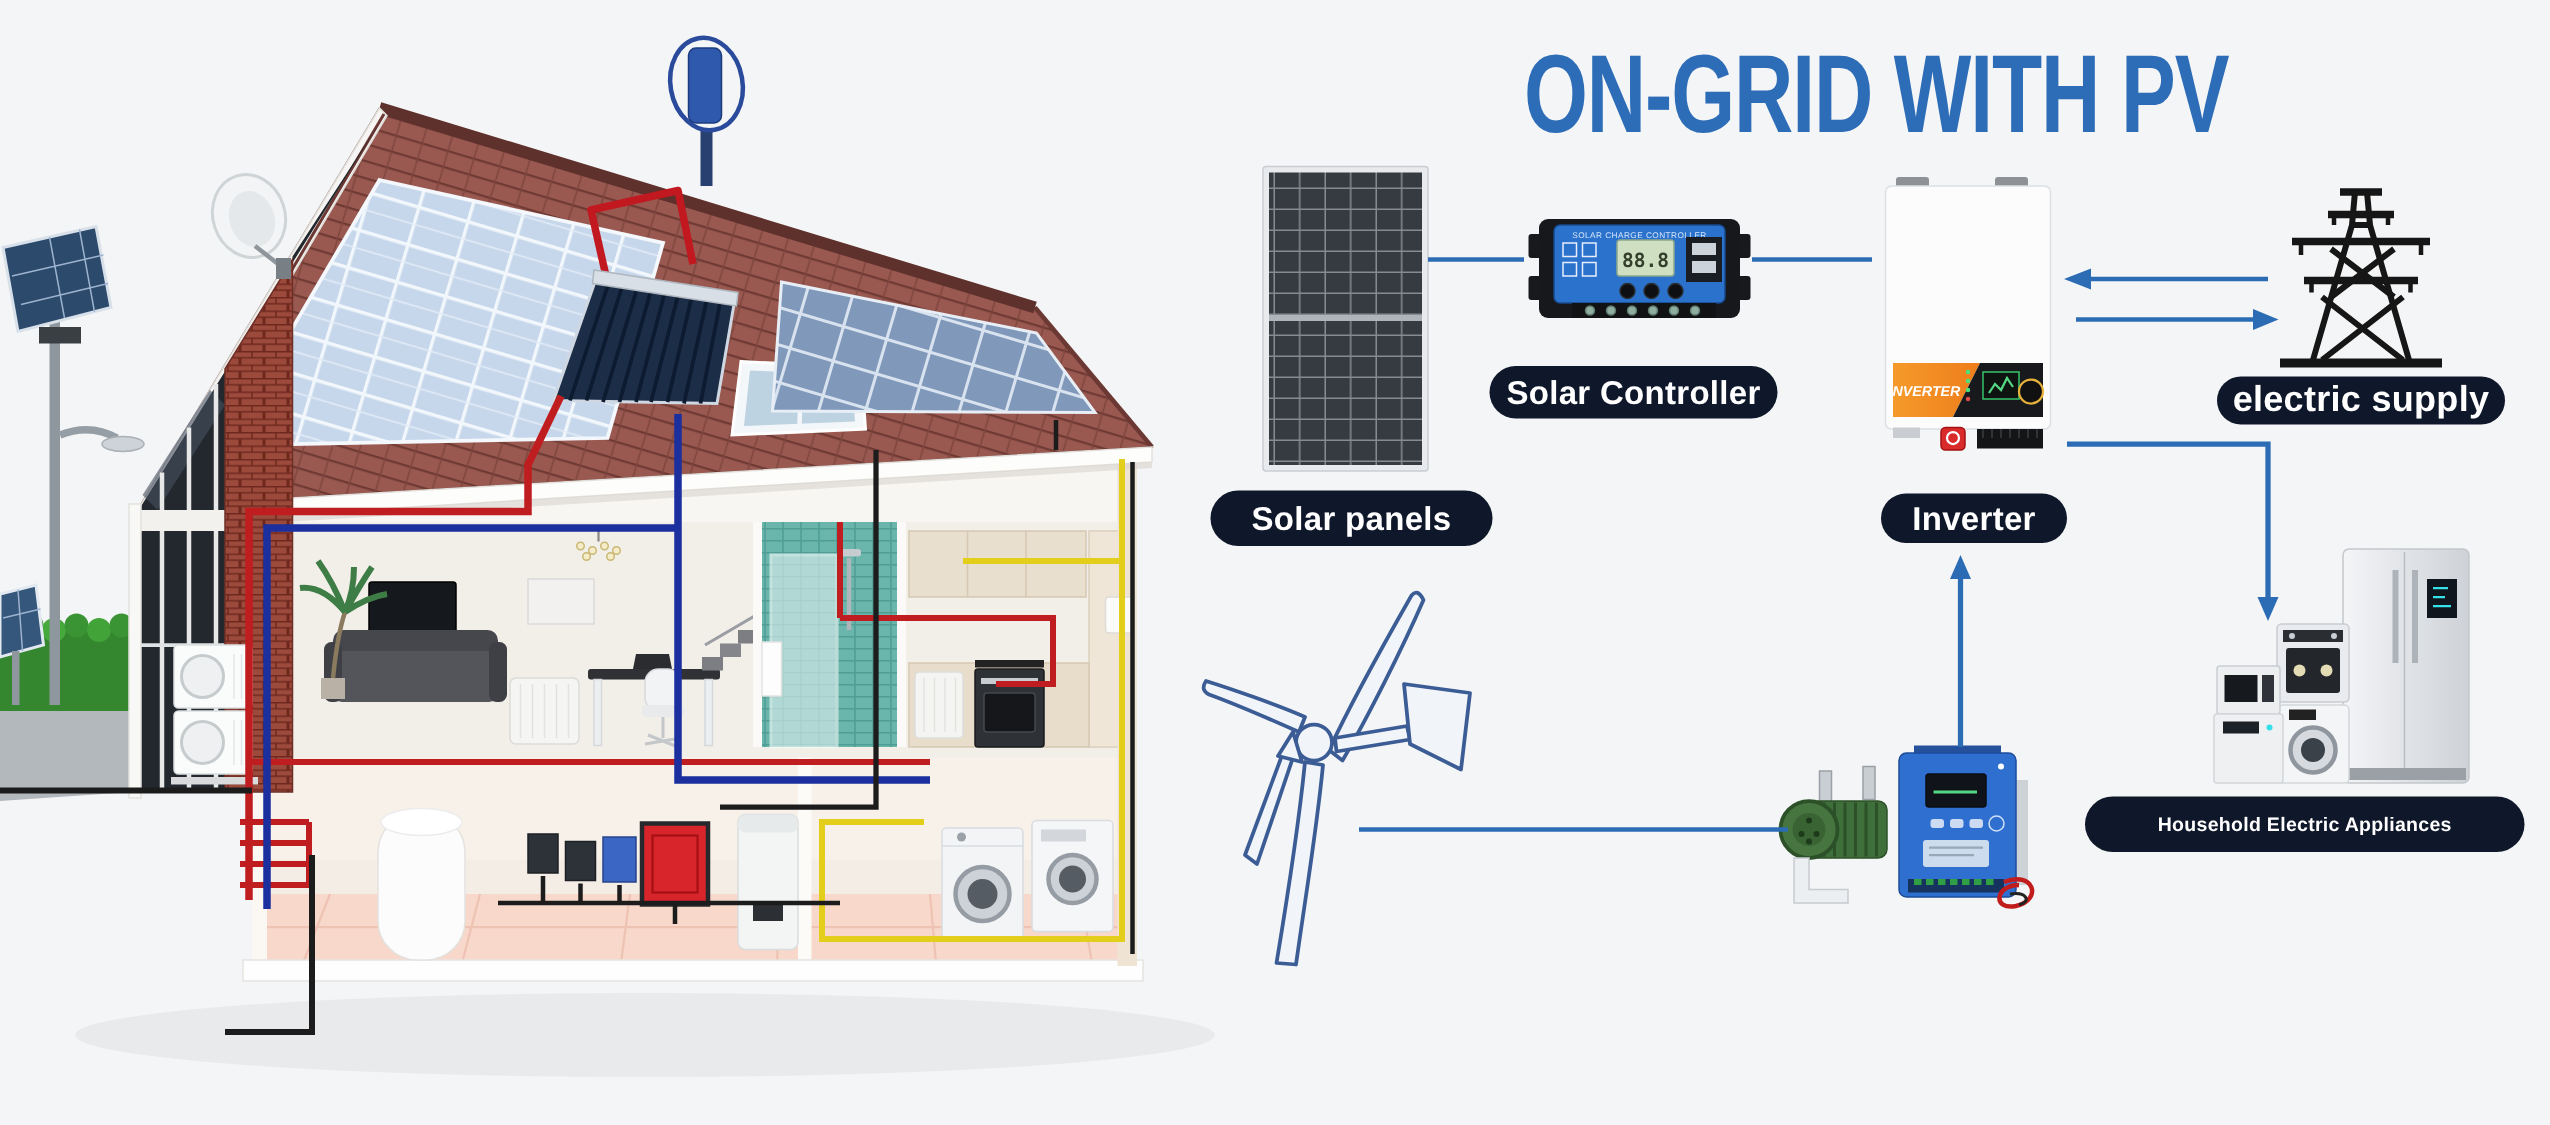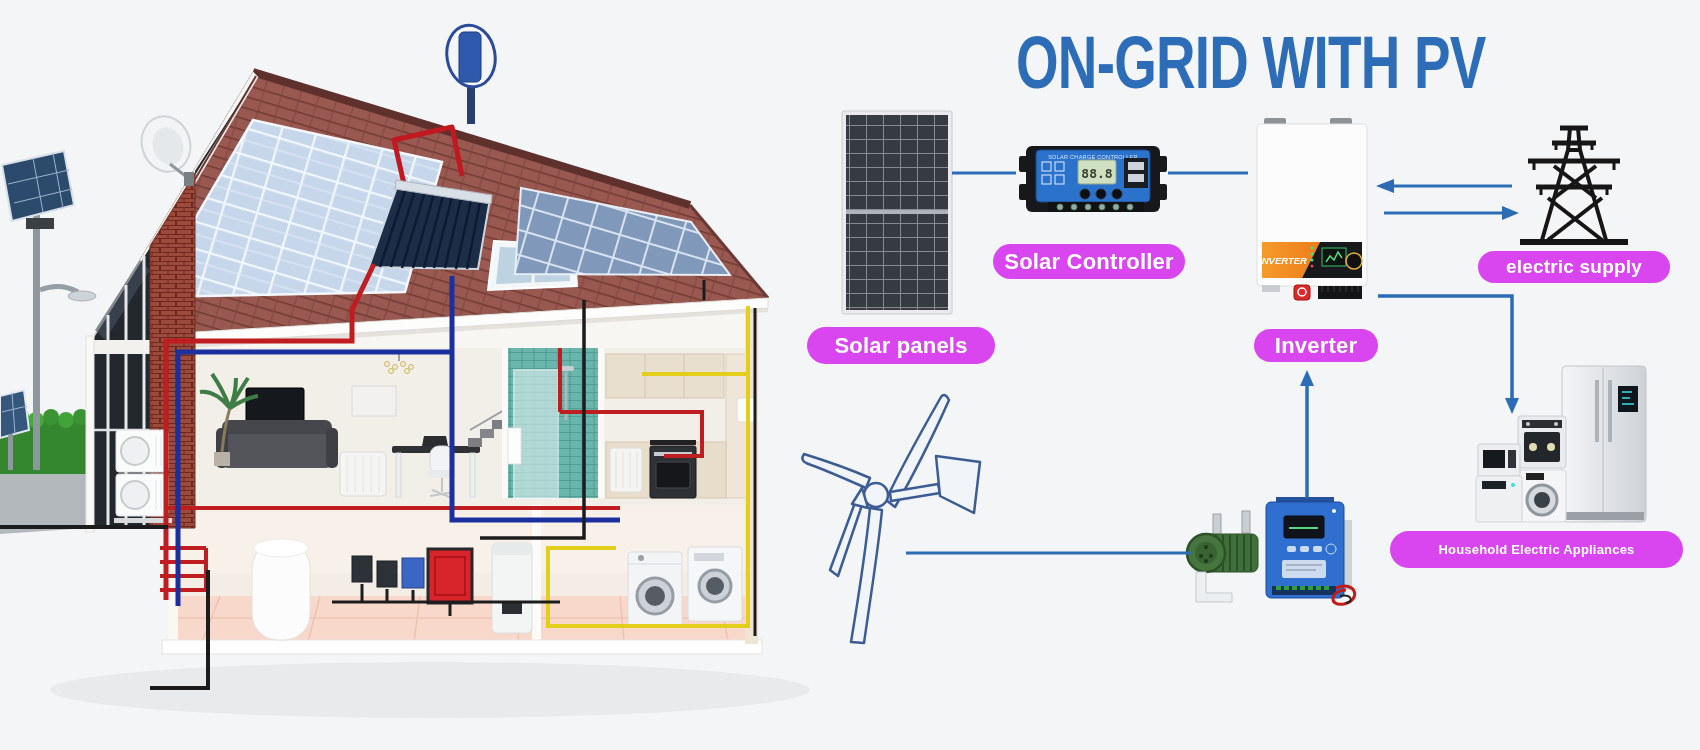--- a/index.html
+++ b/index.html
@@ -1,19 +1,19 @@
 <!DOCTYPE html>
 <html><head>
 <meta charset="utf-8">
 <style>
   html,body{margin:0;padding:0;background:#eef0f1;}
   #stage{position:relative;width:1700px;height:750px;background:#f4f5f6;overflow:hidden;
          font-family:"Liberation Sans",sans-serif;}
   #scene{position:absolute;left:0;top:0;}
-  .pill{position:absolute;background:#d946ef;color:#fff;border-radius:999px;
+  .pill{position:absolute;background:#0f172a;color:#fff;border-radius:999px;
         display:flex;align-items:center;justify-content:center;
         font-weight:bold;font-size:22px;letter-spacing:0.2px;white-space:nowrap;}
   #title{position:absolute;left:1016px;top:26px;width:520px;height:80px;
          color:#2d6db8;font-weight:bold;font-size:74px;line-height:1.0;
          letter-spacing:-1px;transform:scaleX(0.74);transform-origin:left center;
          white-space:nowrap;}
   .svgtext{font-family:"Liberation Sans",sans-serif;}
   .lcd{font-family:"DejaVu Sans Mono",monospace;font-weight:bold;}
 </style>
 </head>
@@ -435,16 +435,16 @@
   </g>
   <path d="M906,553 H1192" stroke-width="3" fill="none"></path>
 </g>
 </svg>
 
 <div id="title">ON-GRID WITH PV</div>
 
 <div class="pill" style="left:807px;top:327px;width:188px;height:37px;">Solar panels</div>
 <div class="pill" style="left:993px;top:244px;width:192px;height:35px;">Solar Controller</div>
 <div class="pill" style="left:1254px;top:329px;width:124px;height:33px;">Inverter</div>
-<div class="pill" style="left:1478px;top:251px;width:192px;height:32px;font-size:19px;">electric supply</div>
+<div class="pill" style="left:1478px;top:251px;width:192px;height:32px;font-size:24px;">electric supply</div>
 <div class="pill" style="left:1390px;top:531px;width:293px;height:37px;font-size:13px;">Household Electric Appliances</div>
 
 </div>
 
 </body></html>

